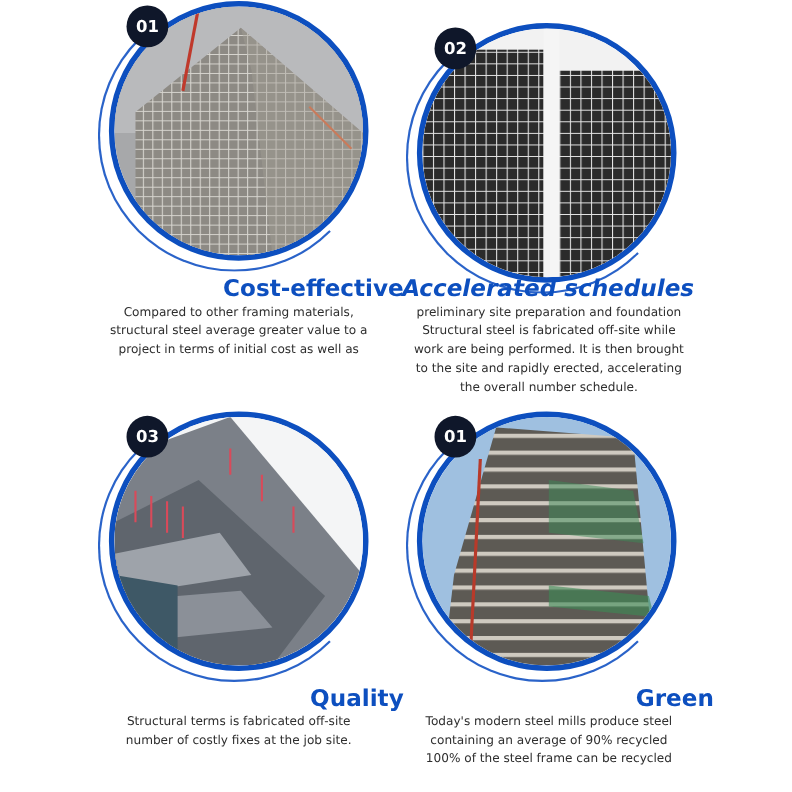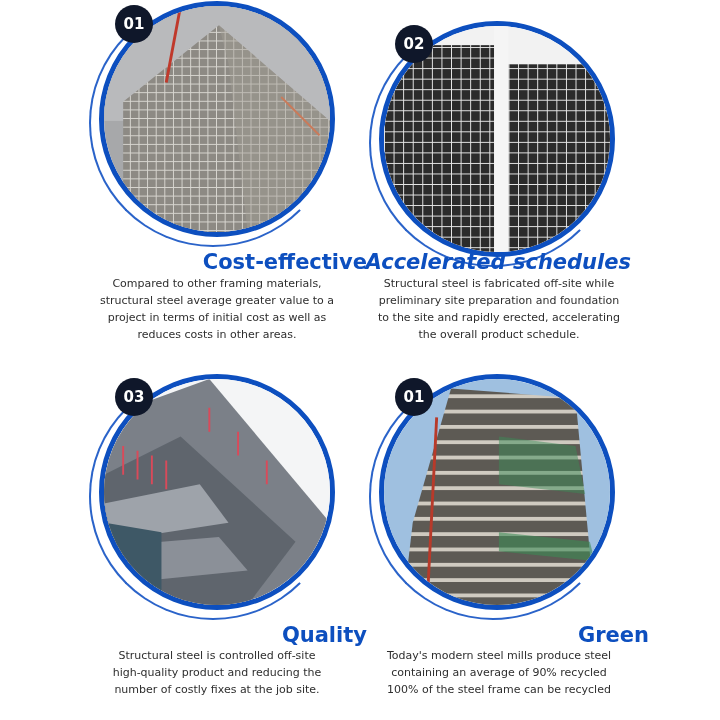--- a/index.html
+++ b/index.html
@@ -42,21 +42,20 @@
       <line x1="185" y1="95" x2="225" y2="135" stroke="#c97a5a" stroke-width="2"></line>
     </svg>
   </div>
   <div class="badge">01</div>
 </div>
 <div class="title" style="left:67px; top:250px;">Cost-effective</div>
 <div class="body-text" style="left:67px; top:275px;">
   <span>Compared to other framing materials,</span>
   <span>structural steel average greater value to a</span>
   <span>project in terms of initial cost as well as</span>
-  <span>reduces costs in other areas.</span>
 </div>
 
 <div class="circle-wrap" style="left:379px; top:1px;margin-top:20px;">
   <div class="outer-arc"></div>
   <div class="photo">
     <svg viewBox="0 0 236 236" preserveAspectRatio="none">
       <defs>
         <pattern id="grid2" width="10" height="11" patternUnits="userSpaceOnUse">
           <rect width="10" height="11" fill="#2b2b2b"></rect>
           <path d="M0 0H10M0 0V11" stroke="#e6e6e6" stroke-width="2"></path>
@@ -65,24 +64,25 @@
       <rect width="236" height="236" fill="#f2f2f2"></rect>
       <rect x="0" y="20" width="115" height="216" fill="url(#grid2)"></rect>
       <rect x="130" y="40" width="106" height="196" fill="url(#grid2)"></rect>
       <rect x="115" y="0" width="15" height="236" fill="#f5f5f5"></rect>
     </svg>
   </div>
   <div class="badge">02</div>
 </div>
 <div class="title" style="left:331px; top:250px;font-style:italic;">Accelerated schedules</div>
 <div class="body-text" style="left:349px; top:275px;">
+  <span>preliminary site preparation and foundation</span>
   <span>Structural steel is fabricated off-site while</span>
-  <span>preliminary site preparation and foundation</span>
+  <span>work are being performed. It is then brought</span>
   <span>to the site and rapidly erected, accelerating</span>
-  <span>the overall product schedule.</span>
+  <span>the overall number schedule.</span>
 </div>
 
 <div class="circle-wrap" style="left:99px; top:374px;">
   <div class="outer-arc"></div>
   <div class="photo">
     <svg viewBox="0 0 236 236" preserveAspectRatio="none">
       <rect width="236" height="236" fill="#f4f5f6"></rect>
       <polygon points="0,40 110,0 236,150 236,236 0,236" fill="#7b8088"></polygon>
       <polygon points="0,100 80,60 200,170 150,236 0,236" fill="#5f656d"></polygon>
       <polygon points="0,130 100,110 130,150 0,170" fill="#9ea3aa"></polygon>
@@ -96,22 +96,21 @@
         <line x1="110" y1="30" x2="110" y2="55"></line>
         <line x1="140" y1="55" x2="140" y2="80"></line>
         <line x1="170" y1="85" x2="170" y2="110"></line>
       </g>
     </svg>
   </div>
   <div class="badge">03</div>
 </div>
 <div class="title" style="left:67px; top:623px;">Quality</div>
 <div class="body-text" style="left:67px; top:647px;">
-  <span>Structural steel is controlled off-site</span>
-  <span>high-quality product and reducing the</span>
+  <span>Structural terms is fabricated off-site</span>
   <span>number of costly fixes at the job site.</span>
 </div>
 
 <div class="circle-wrap" style="left:379px; top:374px;">
   <div class="outer-arc"></div>
   <div class="photo">
     <svg viewBox="0 0 236 236" preserveAspectRatio="none">
       <defs>
         <pattern id="floors4" width="236" height="16" patternUnits="userSpaceOnUse">
           <rect width="236" height="16" fill="#5d5a54"></rect>

